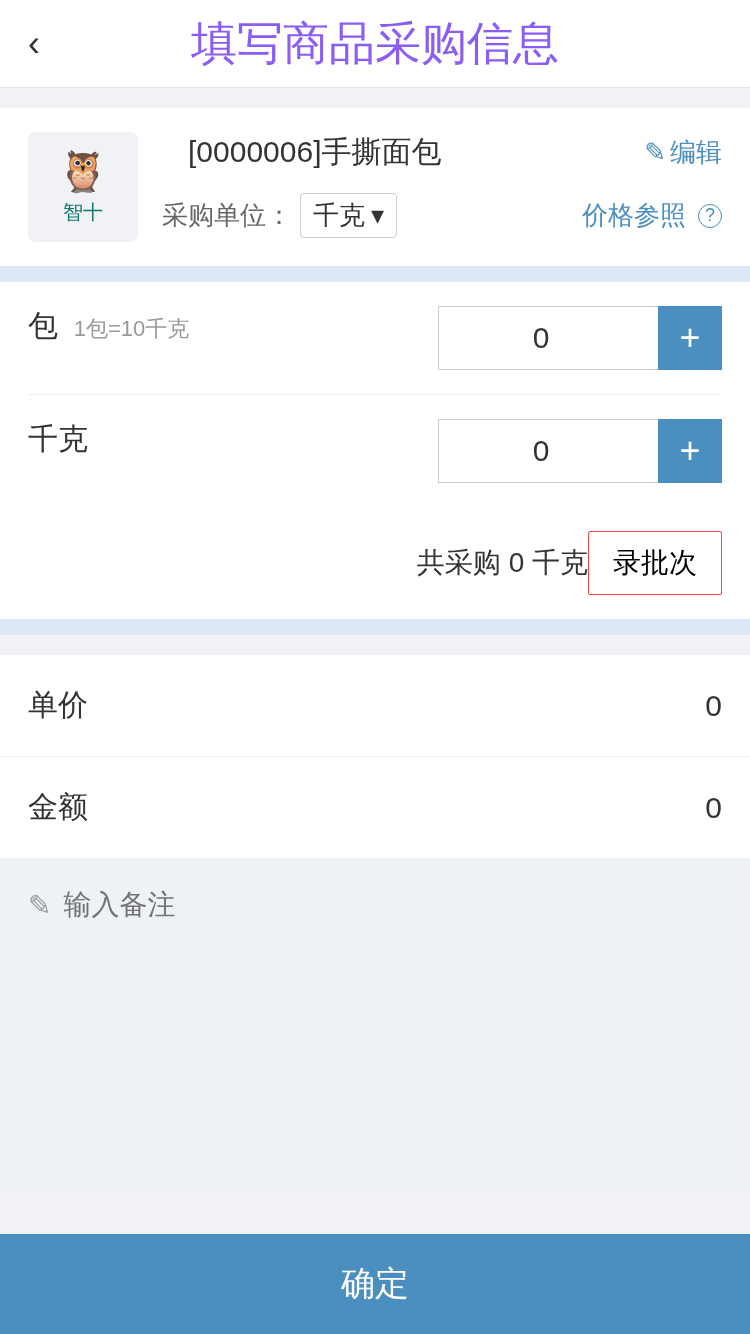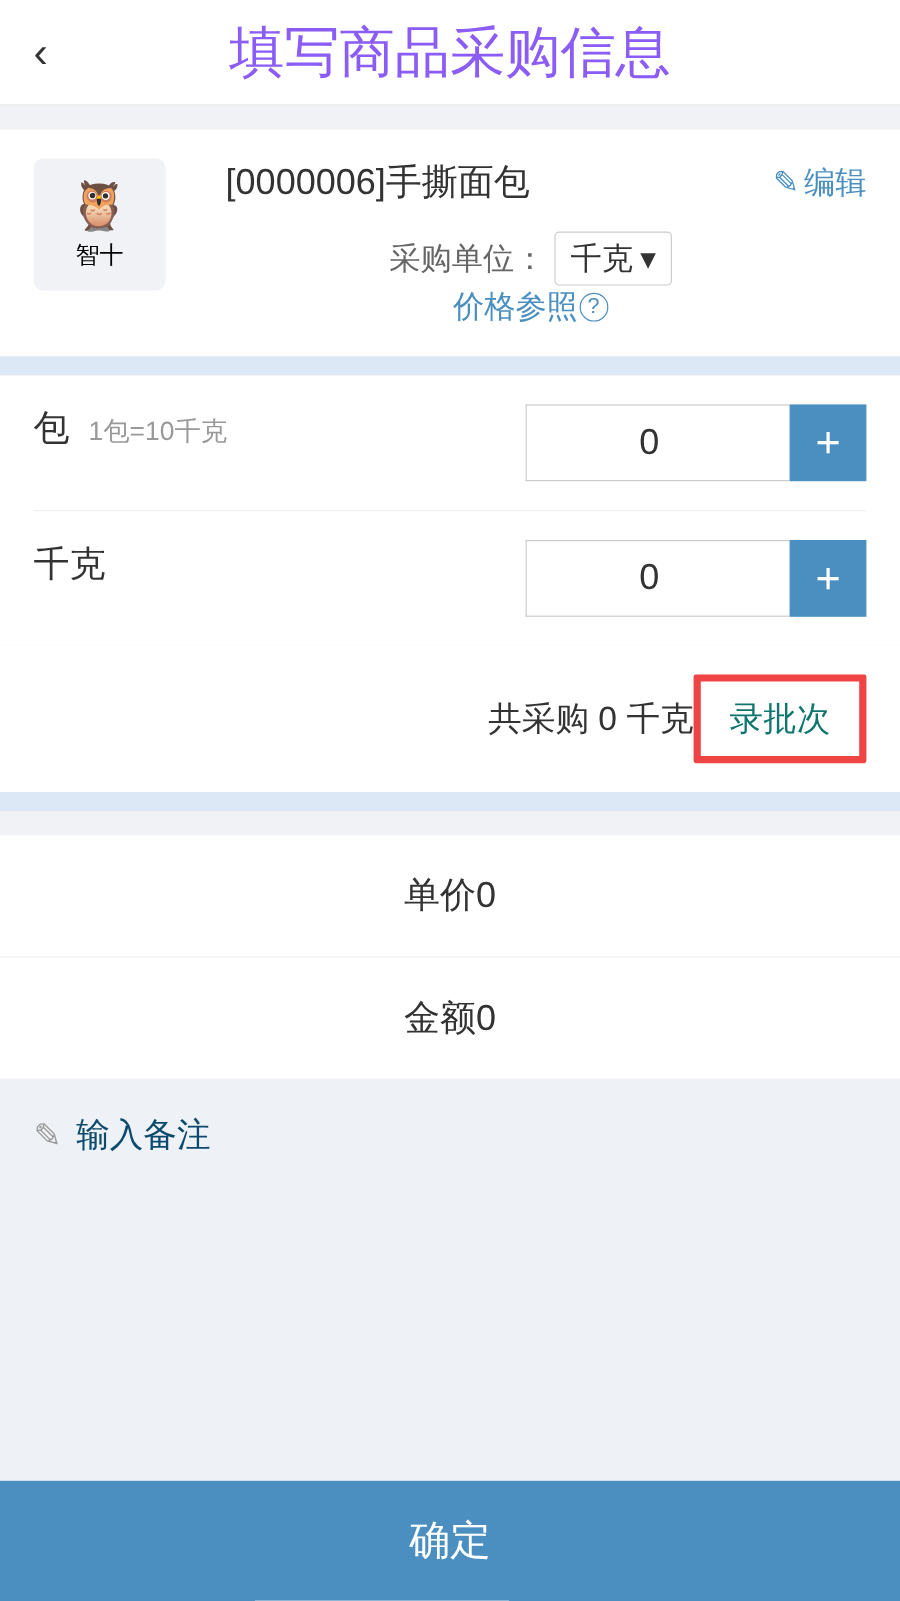--- a/index.html
+++ b/index.html
@@ -77,21 +77,21 @@
       align-items: center;
       justify-content: center;
       flex-shrink: 0;
     }
     .thumb-owl {
       font-size: 40px;
       color: #4a8fc0;
     }
     .thumb-label {
       font-size: 20px;
-      color: #000000;
+      color: #0f766e;
       margin-top: 4px;
     }
     .product-info { flex: 1; }
     .product-name-row {
       display: flex;
       align-items: center;
       justify-content: space-between;
       margin-bottom: 20px;
       margin-left: 26px;
     }
@@ -105,41 +105,40 @@
       color: #4a8fc0;
       display: flex;
       align-items: center;
       gap: 4px;
       cursor: pointer;
     }
     .unit-row {
       display: flex;
       align-items: center;
       justify-content: space-between;
-      flex-direction: column;
     }
     .unit-label { font-size: 26px; color: #666; }
     .unit-select {
       display: flex;
       align-items: center;
       border: 1px solid #ccc;
       border-radius: 4px;
       padding: 4px 12px;
       font-size: 26px;
       color: #333;
       background: #fff;
       cursor: pointer;
       gap: 6px;
     }
     .price-ref {
       font-size: 26px;
       color: #4a8fc0;
       display: flex;
       align-items: center;
-      gap: 1px;
+      gap: 12px;
       cursor: pointer;
     }
 
     
     .divider-blue {
       width: 750px;
       height: 16px;
       background: #dce8f5;
     }
 
@@ -188,56 +187,56 @@
     
     .total-row {
       background: #fff;
       padding: 24px 28px;
       display: flex;
       align-items: center;
       justify-content: flex-end;
     }
     .total-text { font-size: 28px; color: #333; }
     .batch-btn {
-      border: 6px solid #ef4444;
+      border: 1px solid #ef4444;
       background: #fff;
       padding: 12px 24px;
       font-size: 28px;
-      color: #0f766e;
+      color: #000000;
       cursor: pointer;
       border-radius: 2px;
     }
 
     
     .price-section {
       background: #fff;
       margin-top: 20px;
     }
     .price-row {
       display: flex;
       align-items: center;
-      justify-content: center;
+      justify-content: space-between;
       padding: 30px 28px;
       border-bottom: 1px solid #f0f0f0;
     }
     .price-row:last-child { border-bottom: none; }
     .price-label { font-size: 30px; color: #333; }
     .price-value { font-size: 30px; color: #333; }
 
     
     .remark-section {
       background: #eef1f5;
       padding: 28px;
       display: flex;
       align-items: center;
       gap: 12px;
       margin-top: 0;
     }
     .remark-icon { font-size: 28px; color: #999; }
-    .remark-text { font-size: 28px; color: #0c4a6e; }
+    .remark-text { font-size: 28px; color: #737373; }
 
     
     .spacer { flex: 1; background: #eef1f5; min-height: 240px; }
 
     
     .confirm-btn-wrap {
       width: 750px;
       background: #4a8fc0;
       padding: 0;
     }

